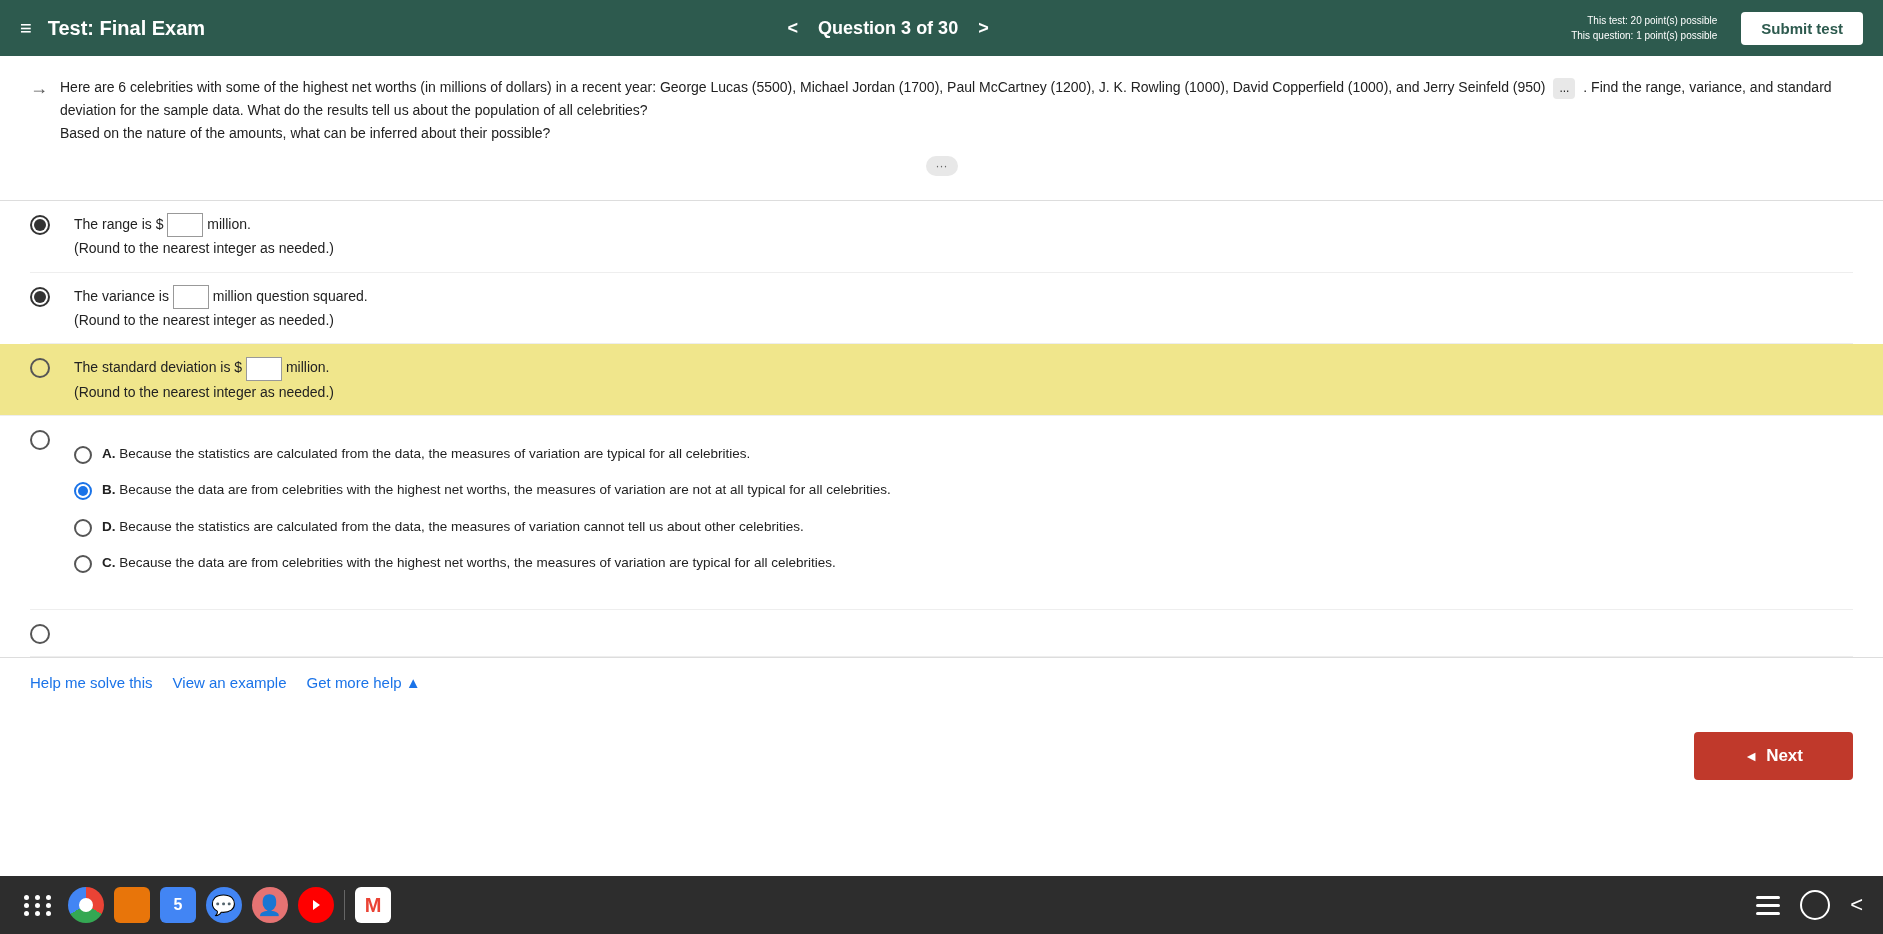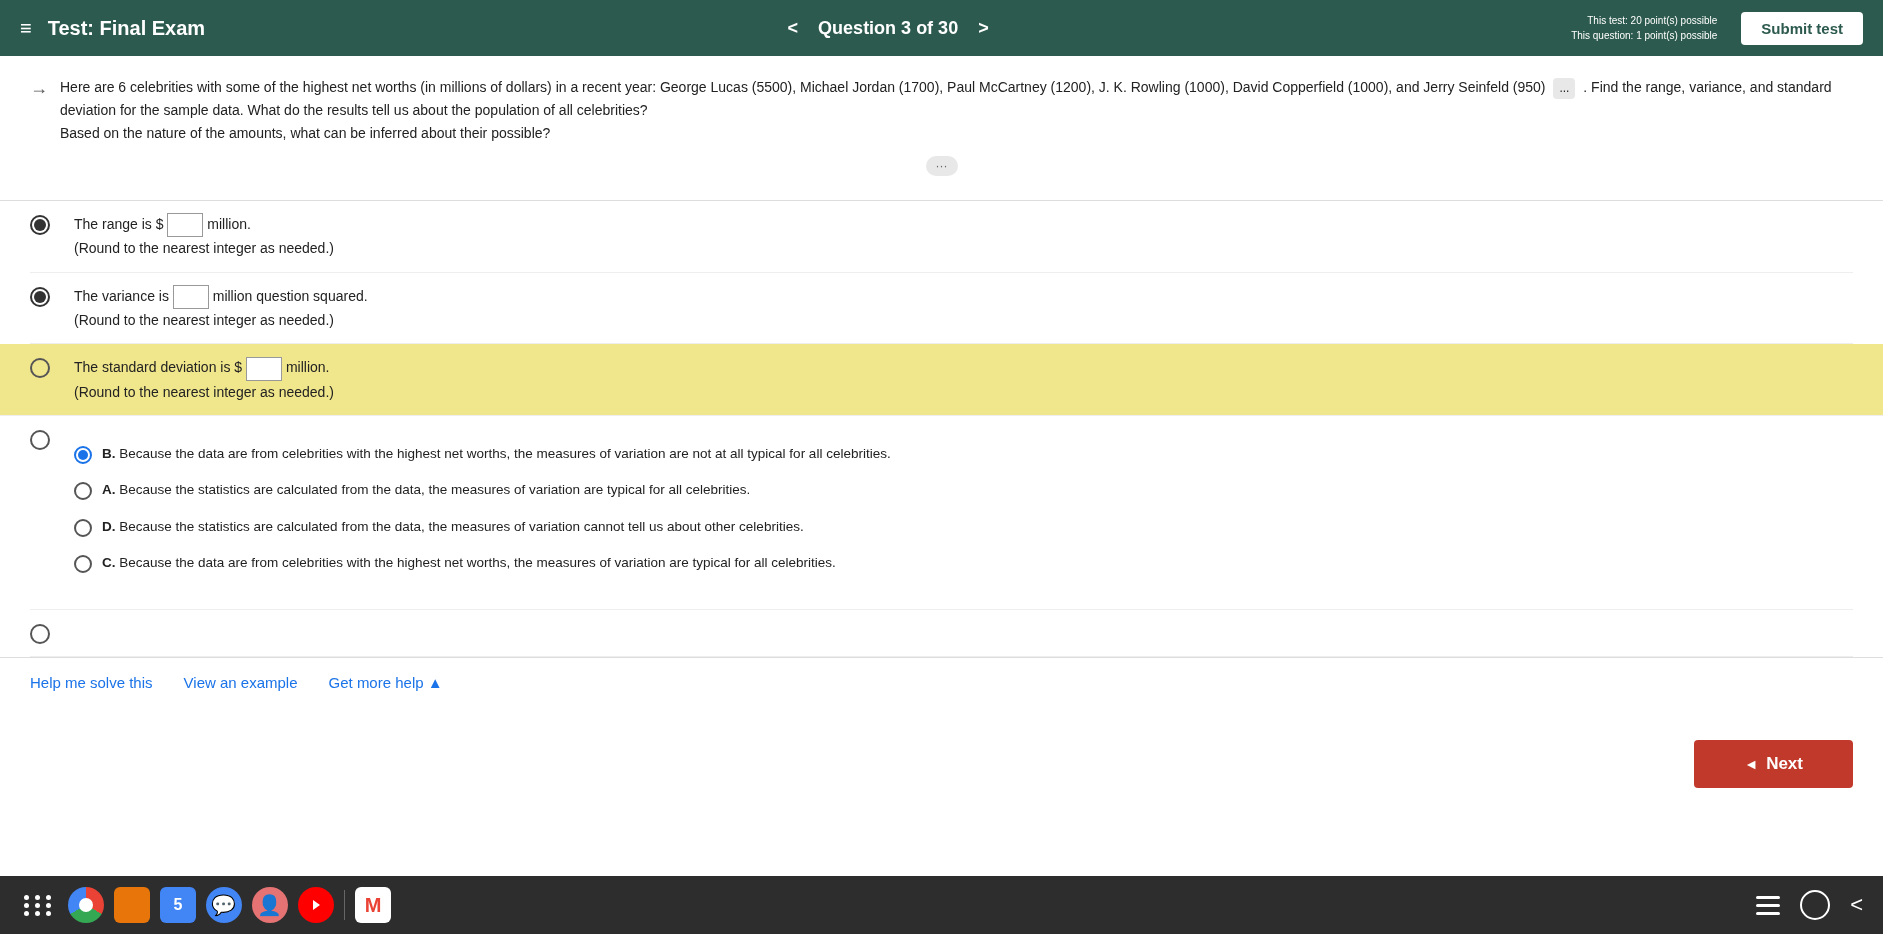--- a/index.html
+++ b/index.html
@@ -216,21 +216,21 @@
     .bottom-bar {
       display: flex;
       align-items: center;
       justify-content: space-between;
       padding: 16px 30px;
       border-top: 1px solid #ddd;
       background: white;
     }
     .bottom-left {
       display: flex;
-      gap: 31px;
+      gap: 20px;
       justify-content: space-between;
     }
     .help-link {
       color: #1a73e8;
       font-size: 15px;
       cursor: pointer;
       text-decoration: none;
       font-weight: 500;
     }
     .next-btn {
@@ -521,32 +521,32 @@
         <div>(Round to the nearest integer as needed.)</div>
       </div>
     </div>
 
     <div class="answer-row">
       <div class="radio-btn"></div>
       <div class="answer-content">
         <div class="mc-section">
 
           <div class="mc-option">
+            <div class="mc-radio"></div>
+            <div class="mc-option-text">
+              <strong>A.</strong>
+              <span>Because the statistics are calculated from the data, the measures of variation are typical for all celebrities.</span>
+            </div>
+          </div>
+
+          <div class="mc-option">
             <div class="mc-radio selected"></div>
             <div class="mc-option-text">
               <strong>B.</strong>
               <span>Because the data are from celebrities with the highest net worths, the measures of variation are not at all typical for all celebrities.</span>
-            </div>
-          </div>
-
-          <div class="mc-option">
-            <div class="mc-radio"></div>
-            <div class="mc-option-text">
-              <strong>A.</strong>
-              <span>Because the statistics are calculated from the data, the measures of variation are typical for all celebrities.</span>
             </div>
           </div>
 
           <div class="mc-option">
             <div class="mc-radio"></div>
             <div class="mc-option-text">
               <strong>D.</strong>
               <span>Because the statistics are calculated from the data, the measures of variation cannot tell us about other celebrities.</span>
             </div>
           </div>
@@ -562,21 +562,21 @@
         </div>
       </div>
     </div>
 
     <div class="answer-row">
       <div class="radio-btn"></div>
     </div>
 
   </div>
 
-  <div style="position: absolute; right: 30px; bottom: 88px;">
+  <div style="position: absolute; right: 30px; bottom: 96px;">
     <button class="next-btn">Next</button>
   </div>
 
   <div class="bottom-bar">
     <div class="bottom-left">
       <a class="help-link">Help me solve this</a>
       <a class="help-link">View an example</a>
       <a class="help-link">Get more help ▲</a>
     </div>
   </div>

